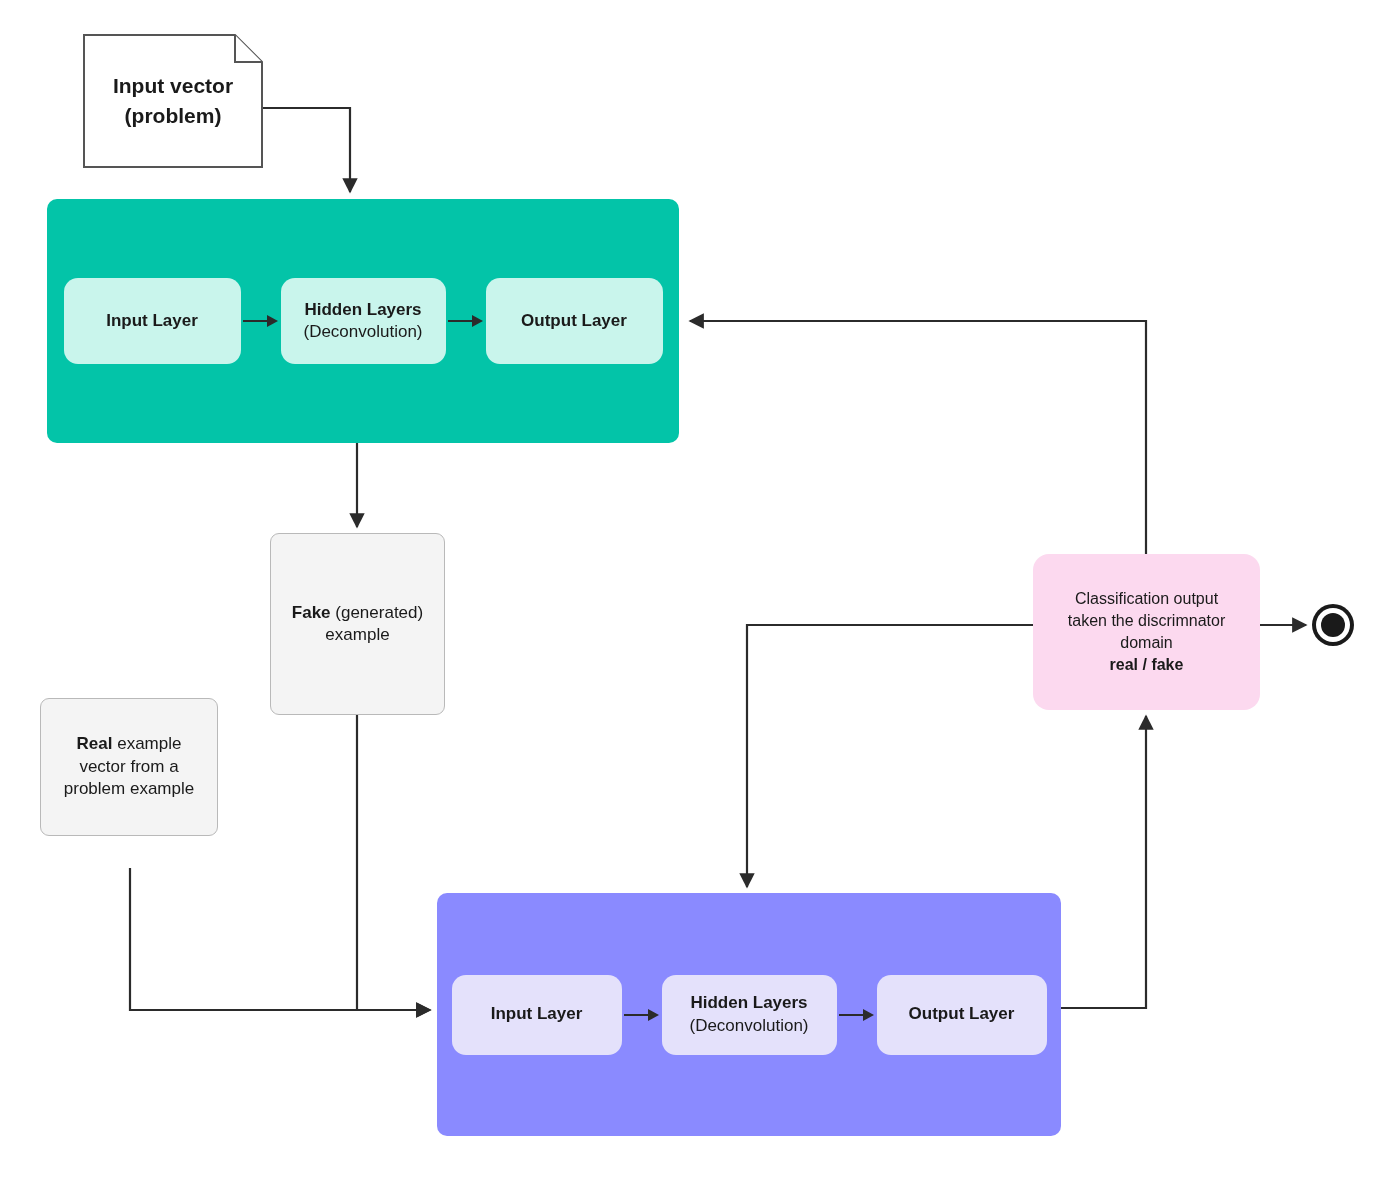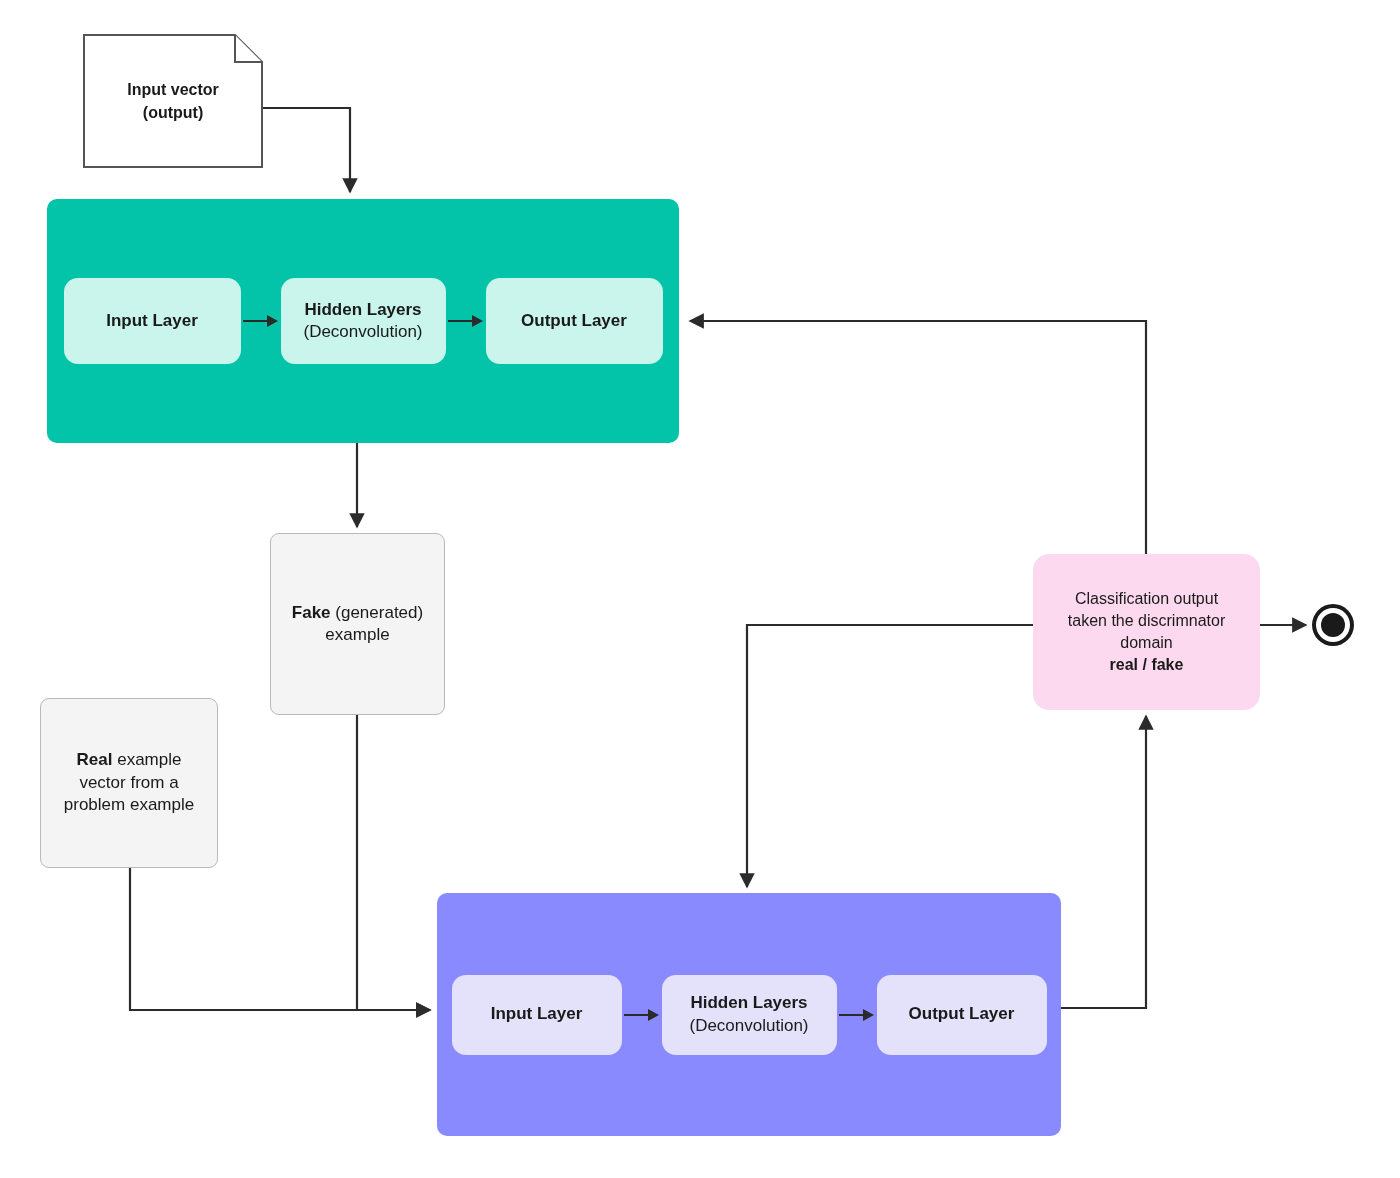--- a/index.html
+++ b/index.html
@@ -47,21 +47,21 @@
     height: 134px;
   }
   .doc-shape {
     position: absolute;
     left: 0; top: 0;
     width: 100%; height: 100%;
   }
   .doc-label {
     position: relative;
     z-index: 2;
-    font-size: 16px;
+    font-size: 21px;
     font-weight: bold;
     padding: 0 10px;
     line-height: 1.45;
   }
 
   
   .group-block {
     position: absolute;
     box-sizing: border-box;
     border-radius: 10px;
@@ -164,21 +164,21 @@
   .fake-node {
     left: 270px;
     top: 533px;
     width: 175px;
     height: 182px;
   }
   .real-node {
     left: 40px;
     top: 698px;
     width: 178px;
-    height: 170px;
+    height: 138px;
   }
 
   
   .pink-node {
     left: 1033px;
     top: 554px;
     width: 227px;
     height: 156px;
     background: #fcd9ef;
     border-radius: 16px;
@@ -246,21 +246,21 @@
     <path d="M 1260 625 L 1306 625" fill="none" stroke="#2b2b2b" stroke-width="2.2" marker-end="url(#arrow)"></path>
   </svg>
 
   <div class="node doc-node">
     <svg class="doc-shape" viewBox="0 0 180 134" preserveAspectRatio="none" xmlns="http://www.w3.org/2000/svg">
       <path d="M 1 1 L 152 1 L 179 28 L 179 133 L 1 133 Z" fill="#ffffff" stroke="#555555" stroke-width="2"></path>
       <path d="M 152 1 L 152 28 L 179 28" fill="#ffffff" stroke="#555555" stroke-width="2"></path>
     </svg>
     <div class="doc-label">
       <span>Input vector</span><br>
-      <span>(output)</span>
+      <span>(problem)</span>
     </div>
   </div>
 
   <div class="group-block generator-block">
     <div class="layer-row">
       <div class="layer-box gen-in">
         <span class="layer-title">Input Layer</span>
       </div>
       <div class="inner-arrow"></div>
       <div class="layer-box gen-hid">

